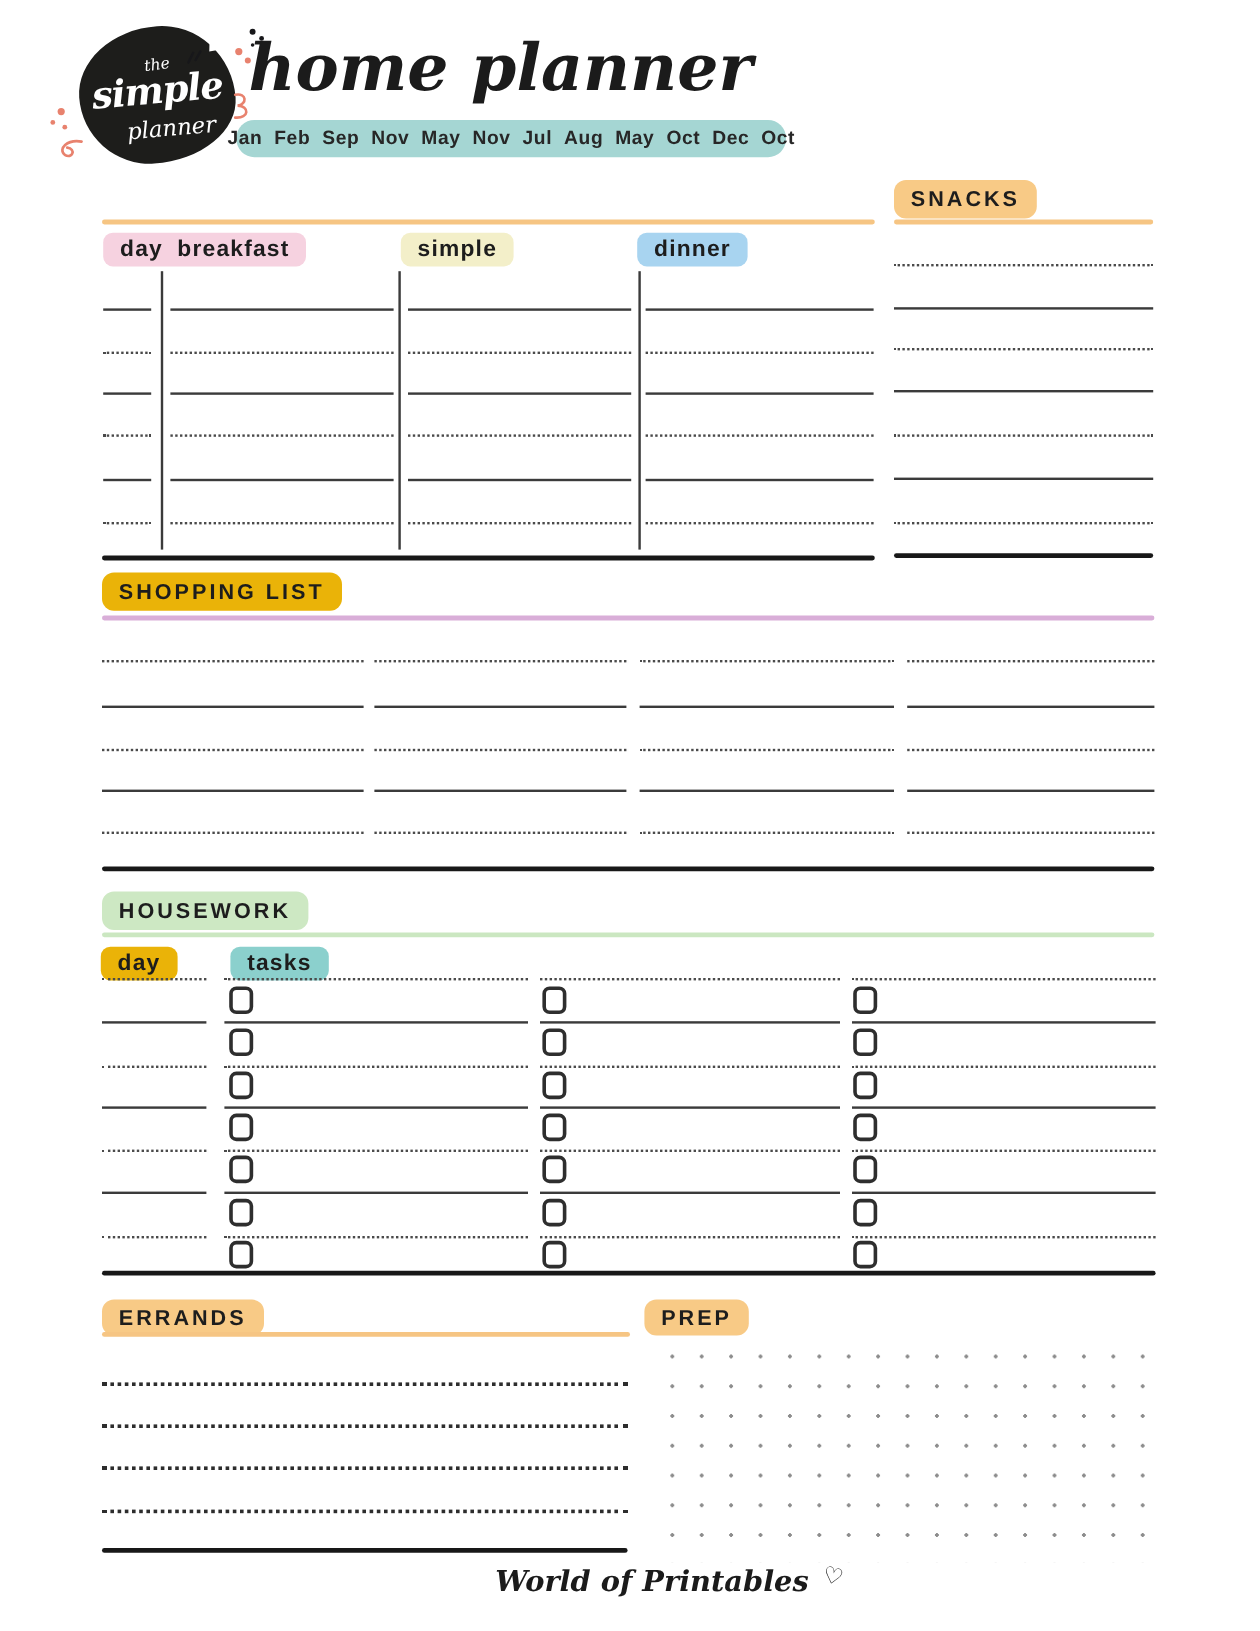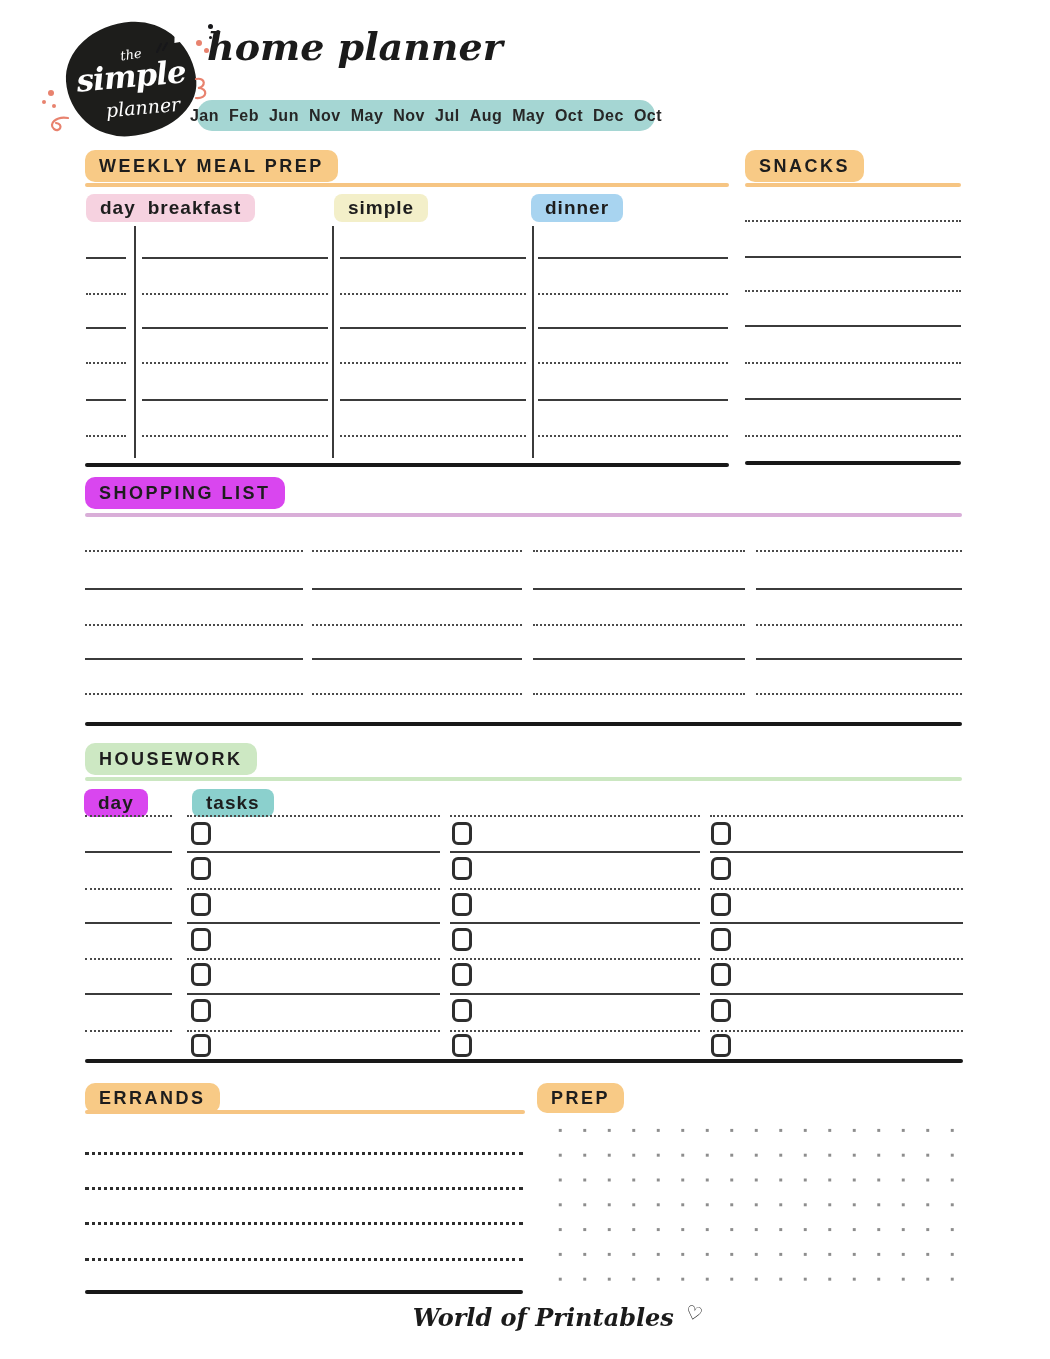--- a/index.html
+++ b/index.html
@@ -14,39 +14,39 @@
             font-family:"DejaVu Serif",serif;font-style:italic;line-height:1;}
   .lt-the{top:30px;left:-22px;font-size:13px;transform:rotate(-8deg);}
   .crown{position:absolute;left:108px;top:8px;transform:rotate(-10deg);}
   .spark{position:absolute;left:92px;top:22px;}
   .bdot{position:absolute;border-radius:50%;background:#17171a;}
   .cdot{position:absolute;border-radius:50%;background:#e8826e;}
   .cswirl{position:absolute;}
 
   
   .title{position:absolute;left:207px;top:24px;font-family:"DejaVu Serif",serif;
-         font-style:italic;font-weight:bold;font-size:38px;color:#1b1b1b;letter-spacing:0px;}
+         font-style:italic;font-weight:bold;font-size:54px;color:#1b1b1b;letter-spacing:0px;}
   .months{position:absolute;left:197px;top:100px;width:458px;height:31px;background:#a5d6d3;
           border-radius:15px;display:flex;align-items:center;justify-content:center;}
   .mo{font-weight:bold;font-size:16px;color:#272727;margin:0 5px;letter-spacing:0.5px;}
 
   
   .pill{position:absolute;display:inline-flex;align-items:center;border-radius:10px;
         padding:0 14px;font-weight:bold;color:#1d1d1d;white-space:nowrap;}
   .sect{height:32px;font-size:18px;letter-spacing:2.5px;}
   .colhead{height:28px;font-size:19px;letter-spacing:1px;border-radius:8px;}
   .underline{position:absolute;height:4px;border-radius:2px;}
   .u-orange{background:#f6c583;}
   .u-purple{background:#d9aed8;}
   .u-green{background:#cbe7c1;}
   .bg-orange{background:#f8ca86;}
   .bg-pink{background:#f6d2e0;}
   .bg-yellow{background:#f3efc9;}
   .bg-blue{background:#a8d4f0;}
-  .bg-purple{background:#d946ef;}
+  .bg-purple{background:#eab308;}
   .bg-green{background:#cde8c3;}
   .bg-teal{background:#8bd0cd;}
 
   
   .ln{position:absolute;height:0;border-top:2px solid #3b3b3b;}
   .ln.d{border-top:2.5px dotted #4a4a4a;}
   .ln.bigd{border-top:3.5px dotted #2d2d2d;}
   .thick{position:absolute;height:4px;background:#181818;border-radius:2px;}
   .vline{position:absolute;width:2px;background:#3b3b3b;}
 
@@ -92,33 +92,32 @@
     </svg>
   </div>
   <div class="logo-txt lt-the" style="position:absolute;left:66px;top:48px;width:130px;text-align:center;color:#fff;font-size:13px;font-family:'DejaVu Serif',serif;font-style:italic;transform:rotate(-8deg);">the</div>
   <div style="position:absolute;left:66px;top:58px;width:130px;text-align:center;color:#fff;font-size:31px;font-weight:bold;font-family:'DejaVu Serif',serif;font-style:italic;transform:rotate(-5deg);letter-spacing:-1px;">simple</div>
   <div style="position:absolute;left:78px;top:96px;width:130px;text-align:center;color:#fff;font-size:19px;font-family:'DejaVu Serif',serif;font-style:italic;transform:rotate(-5deg);">planner</div>
 
   <div class="title">home planner</div>
   <div class="months">
     <span class="mo">Jan</span>
     <span class="mo">Feb</span>
-    <span class="mo">Jun</span>
+    <span class="mo">Sep</span>
     <span class="mo">Nov</span>
     <span class="mo">May</span>
     <span class="mo">Nov</span>
     <span class="mo">Jul</span>
     <span class="mo">Aug</span>
     <span class="mo">May</span>
     <span class="mo">Oct</span>
     <span class="mo">Dec</span>
     <span class="mo">Oct</span>
   </div>
 
-  <div class="pill sect bg-orange" style="left:85px;top:150px;">WEEKLY MEAL PREP</div>
   <div class="underline u-orange" style="left:85px;top:183px;width:644px;"></div>
 
   <div class="pill colhead bg-pink" style="left:86px;top:194px;gap:12px;">
     <span>day</span>
     <span>breakfast</span>
   </div>
   <div class="pill colhead bg-yellow" style="left:334px;top:194px;">simple</div>
   <div class="pill colhead bg-blue" style="left:531px;top:194px;">dinner</div>
 
   <div class="vline" style="left:134px;top:226px;height:232px;"></div>

